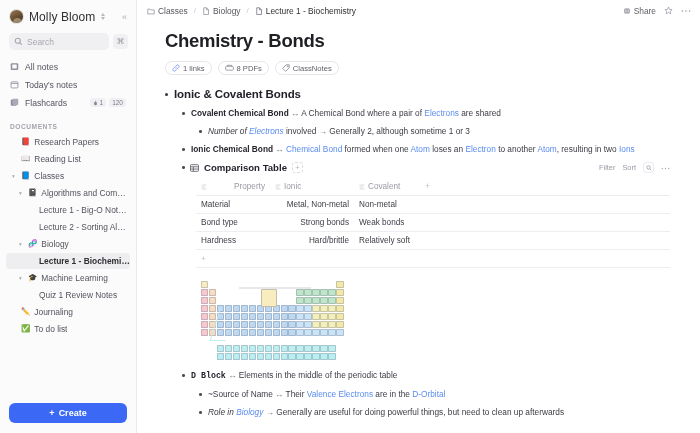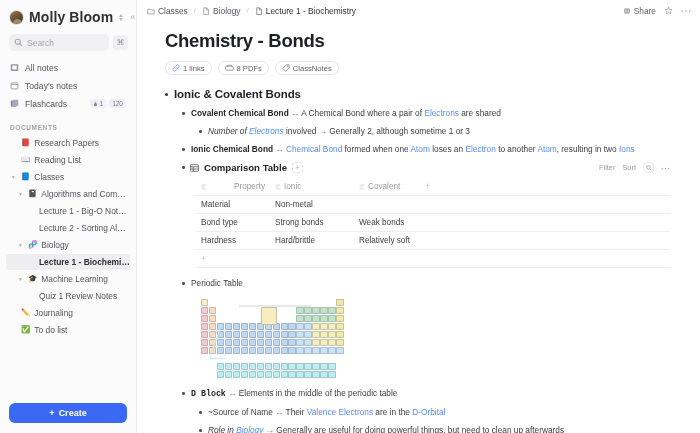--- a/index.html
+++ b/index.html
@@ -29,21 +29,21 @@
     width: 15px; height: 15px; border-radius: 50%;
     background: linear-gradient(150deg,#9c7b55 0%,#6f5436 45%,#3b2d1d 100%);
     flex: 0 0 15px; border: 1px solid #e3e0da;
     position: relative; overflow: hidden;
   }
   .avatar::after {
     content:""; position:absolute; left:3px; top:8px;
     width:9px; height:9px; border-radius:50% 50% 0 0; background:#d8c2a4; opacity:.55;
   }
   .user-name {
-    font-size: 14px; font-weight: 700; color: #2f3033;
+    font-size: 12px; font-weight: 400; color: #2f3033;
     white-space: nowrap; letter-spacing: .1px;
   }
   .updown { display:flex; flex-direction:column; gap:1px; margin-left:1px; }
   .updown i { display:block; width:0;height:0; border-left:2.5px solid transparent;border-right:2.5px solid transparent; }
   .updown i.u { border-bottom:3px solid #b7b7bf; }
   .updown i.d { border-top:3px solid #b7b7bf; }
   .collapse-btn {
     margin-left:auto; font-size:9px; color:#b0b0b8; letter-spacing:-1px;
     cursor:pointer; padding:0 2px;
   }
@@ -159,21 +159,21 @@
     width:11px;height:11px;border:1px solid #e9e9ef;border-radius:3px;
     display:flex;align-items:center;justify-content:center;cursor:pointer;
   }
 
   .tbl { margin-left:14px; }
   .trow { display:flex; border-bottom:1px solid #eeeef2; }
   .trow.hdr { border-bottom:1px solid #eaeaf0; }
   .tcell { font-size:8.2px; color:#3d3e46; padding:4px 5px; }
   .tcell.h { font-size:8.2px; color:#9a9aa5; display:flex;align-items:center;gap:3px; }
   .c1 { width:74px; flex:0 0 74px;justify-content:space-between; }
-  .c2 { width:84px; flex:0 0 84px; }
+  .c2 { width:84px; flex:0 0 84px;text-align:right; }
   .c3 { flex:1; }
   .addcol { font-size:8px;color:#bcbcc6; padding:4px 5px; cursor:pointer; }
   .colico { width:6px;height:6px; opacity:.55; }
   .trow.add { border-bottom:1px solid #eeeef2; }
 
   
   .ptable-wrap { margin-left:17px; margin-top:6px; }
   .ptable {
     width:158px; height:86px; background:#fff;
     position:relative; overflow:hidden;
@@ -450,43 +450,40 @@
               <svg class="colico" viewBox="0 0 8 8" fill="none" stroke="#b4b4be" stroke-width="1.2">
                   <path d="M.8 1.4h6.4M.8 4h4.6M.8 6.6h6.4"></path>
                 </svg>
               <span>Covalent</span>
               <span style="margin-left:22px;color:#bcbcc6">+</span>
             </span>
           </div>
 
           <div class="trow">
             <span class="tcell c1">Material</span>
+            <span class="tcell c2">Metal, Non-metal</span>
             <span class="tcell c3">Non-metal</span>
           </div>
           <div class="trow">
             <span class="tcell c1">Bond type</span>
             <span class="tcell c2">Strong bonds</span>
             <span class="tcell c3">Weak bonds</span>
           </div>
           <div class="trow">
             <span class="tcell c1">Hardness</span>
             <span class="tcell c2">Hard/brittle</span>
             <span class="tcell c3">Relatively soft</span>
           </div>
           <div class="trow add">
             <span class="addcol">+</span>
           </div>
         </div>
       </div>
 
       <div class="ind1" style="margin-top:9px">
-        <div class="bl" style="margin-bottom:2px">
-          <span class="dot sm"></span>
-          <span class="txt">Periodic Table</span>
-        </div>
         <div class="ptable-wrap">
           <div class="ptable" id="ptable">
               <div class="pt-cell" style="left: 2px; top: 4px; background: rgb(246, 238, 194); border: 0.5px solid rgba(120, 120, 140, 0.35);"></div>
               <div class="pt-cell" style="left: 137.15px; top: 4px; background: rgb(240, 233, 168); border: 0.5px solid rgba(120, 120, 140, 0.35);"></div>
               <div class="pt-cell" style="left: 2px; top: 11.95px; background: rgb(246, 201, 204); border: 0.5px solid rgba(120, 120, 140, 0.35);"></div>
               <div class="pt-cell" style="left: 9.95px; top: 11.95px; background: rgb(247, 220, 192); border: 0.5px solid rgba(120, 120, 140, 0.35);"></div>
               <div class="pt-cell" style="left: 97.4px; top: 11.95px; background: rgb(191, 230, 200); border: 0.5px solid rgba(120, 120, 140, 0.35);"></div>
               <div class="pt-cell" style="left: 105.35px; top: 11.95px; background: rgb(191, 230, 200); border: 0.5px solid rgba(120, 120, 140, 0.35);"></div>
               <div class="pt-cell" style="left: 113.3px; top: 11.95px; background: rgb(191, 230, 200); border: 0.5px solid rgba(120, 120, 140, 0.35);"></div>
               <div class="pt-cell" style="left: 121.25px; top: 11.95px; background: rgb(191, 230, 200); border: 0.5px solid rgba(120, 120, 140, 0.35);"></div>

